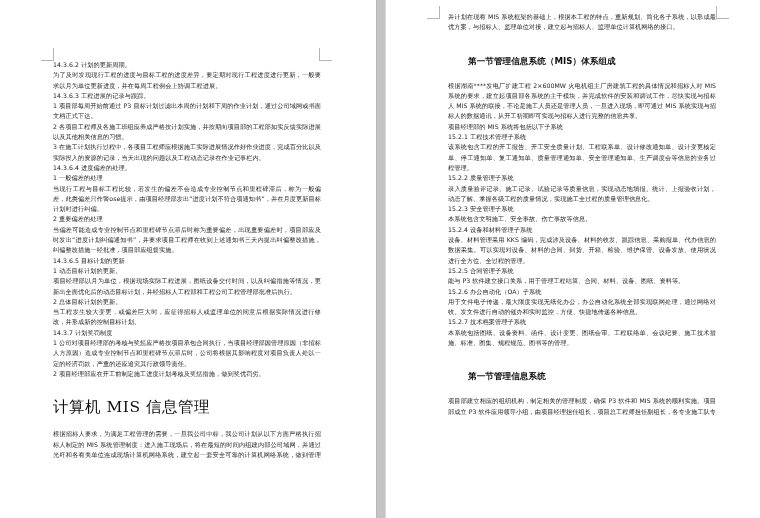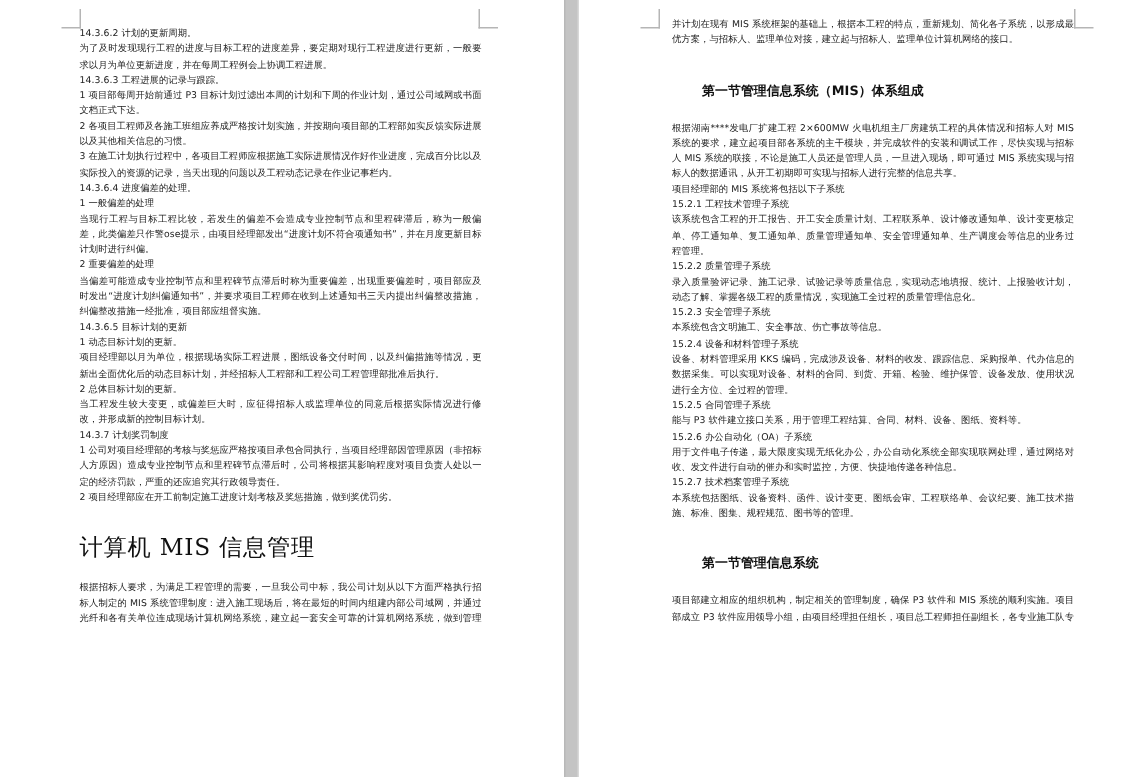--- a/index.html
+++ b/index.html
@@ -1,19 +1,19 @@
 <!DOCTYPE html>
 <html><head>
 <meta charset="utf-8">
 <style>
   html, body { margin:0; padding:0; }
   body { width:760px; height:518px; overflow:hidden; background:#ffffff; position:relative;
          font-family:"DejaVu Sans", "Liberation Sans", sans-serif; color:#222; }
   .page { position:absolute; top:0; height:418px; background:#fff; overflow:hidden; }
-  #page-left { left:0; width:376px; }
+  #page-left { left:0; width:376px;margin-top:42px; }
   #page-right { left:386px; width:374px; }
   .gutter { position:absolute; left:376px; top:0; width:10px; height:518px; background:#c4c4c4;
             border-left:1px solid #b8b8b8; border-right:1px solid #d8d8d8; box-sizing:border-box; }
   .crop { position:absolute; width:12px; height:12px; border-color:#b5b5b5; border-style:solid; border-width:0; }
   .crop.tl { border-right-width:1px; border-bottom-width:1px; }
   .crop.tr { border-left-width:1px; border-bottom-width:1px; }
   .crop.bl { border-right-width:1px; border-top-width:1px; }
   .crop.br { border-left-width:1px; border-top-width:1px; }
   .body { position:absolute; font-size:6.2px; line-height:10.3px; letter-spacing:0.05px; }
   #page-left .body { left:53px; top:18px; width:268px; }

